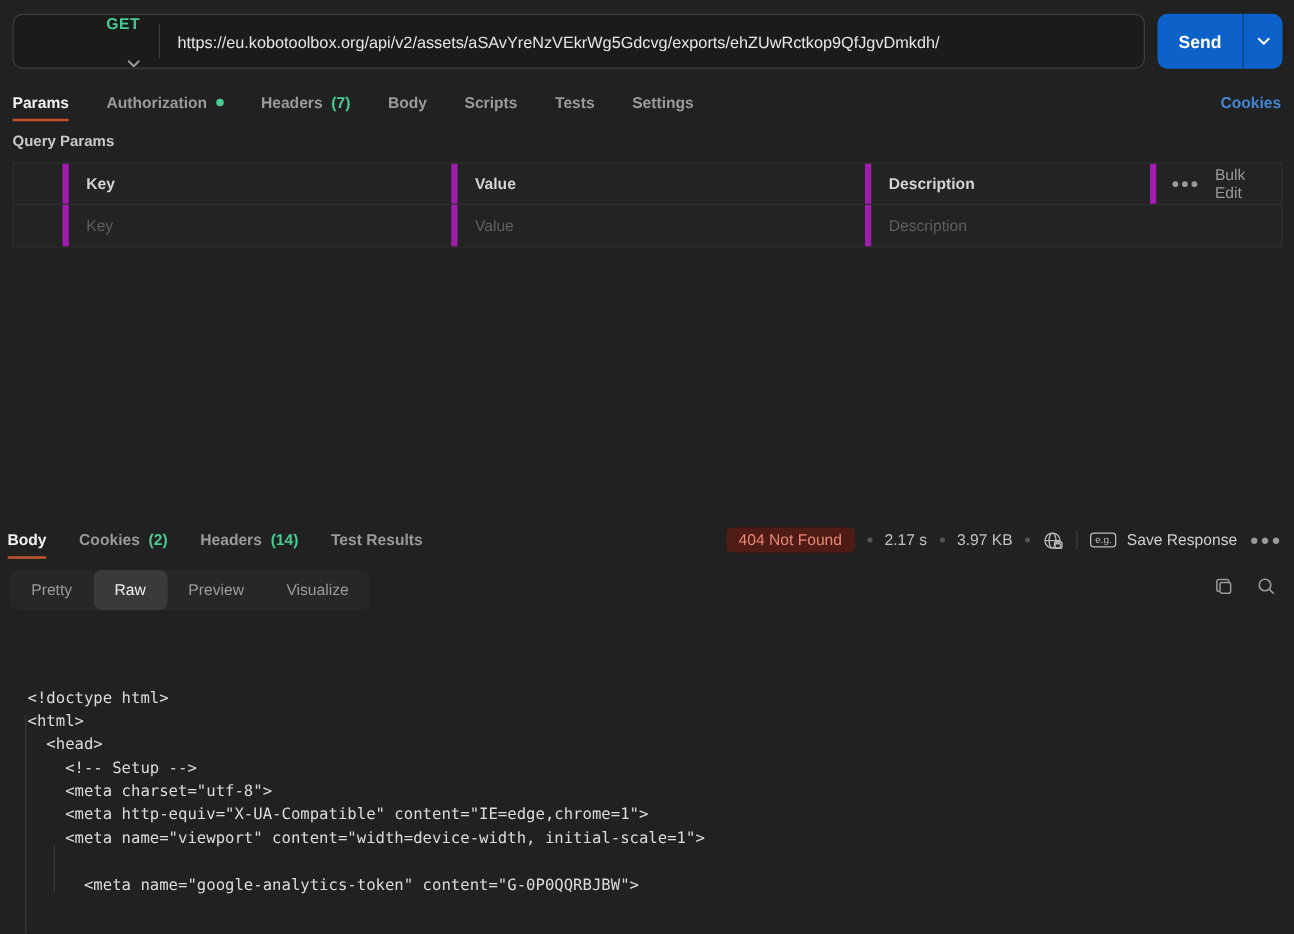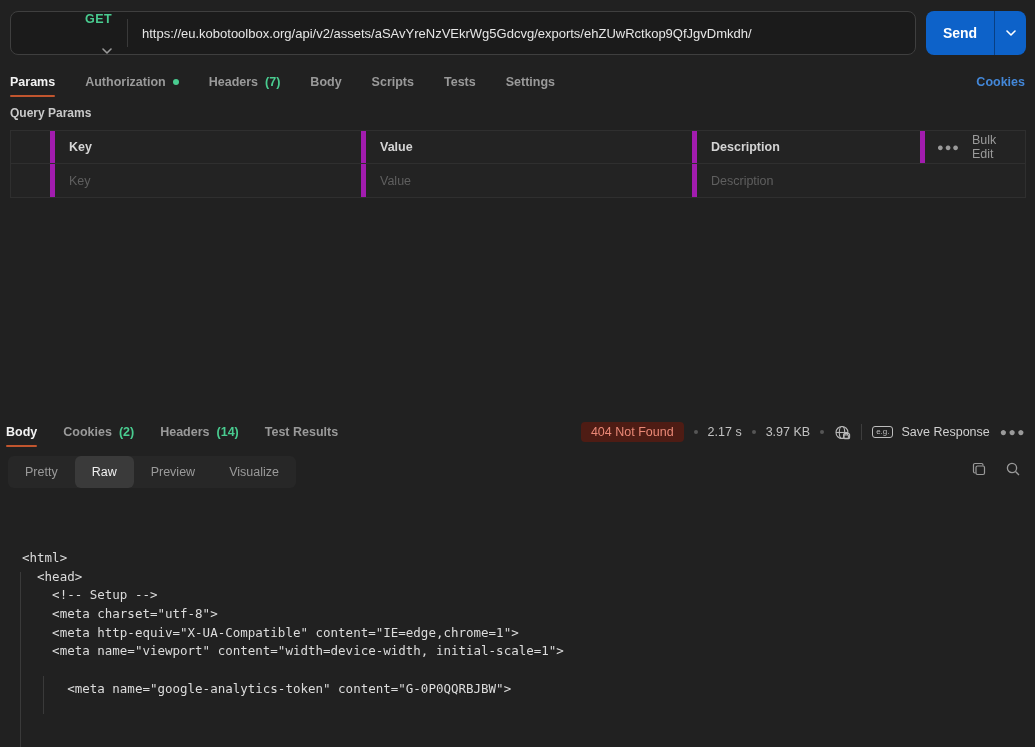--- a/index.html
+++ b/index.html
@@ -209,20 +209,21 @@
         <circle cx="7" cy="7" r="4.6"></circle>
         <path d="M10.5 10.5L14 14"></path>
       </svg>
     </span>
   </div>
 
   <div class="indent-guide g1"></div>
   <div class="indent-guide g2"></div>
 
   <div class="code-area">
+    <div class="code-line">&lt;!doctype html&gt;</div>
     <div class="code-line">&lt;html&gt;</div>
     <div class="code-line">  &lt;head&gt;</div>
     <div class="code-line">    &lt;!-- Setup --&gt;</div>
     <div class="code-line">    &lt;meta charset="utf-8"&gt;</div>
     <div class="code-line">    &lt;meta http-equiv="X-UA-Compatible" content="IE=edge,chrome=1"&gt;</div>
     <div class="code-line">    &lt;meta name="viewport" content="width=device-width, initial-scale=1"&gt;</div>
     <div class="code-line"></div>
     <div class="code-line">      &lt;meta name="google-analytics-token" content="G-0P0QQRBJBW"&gt;</div>
   </div>
 

